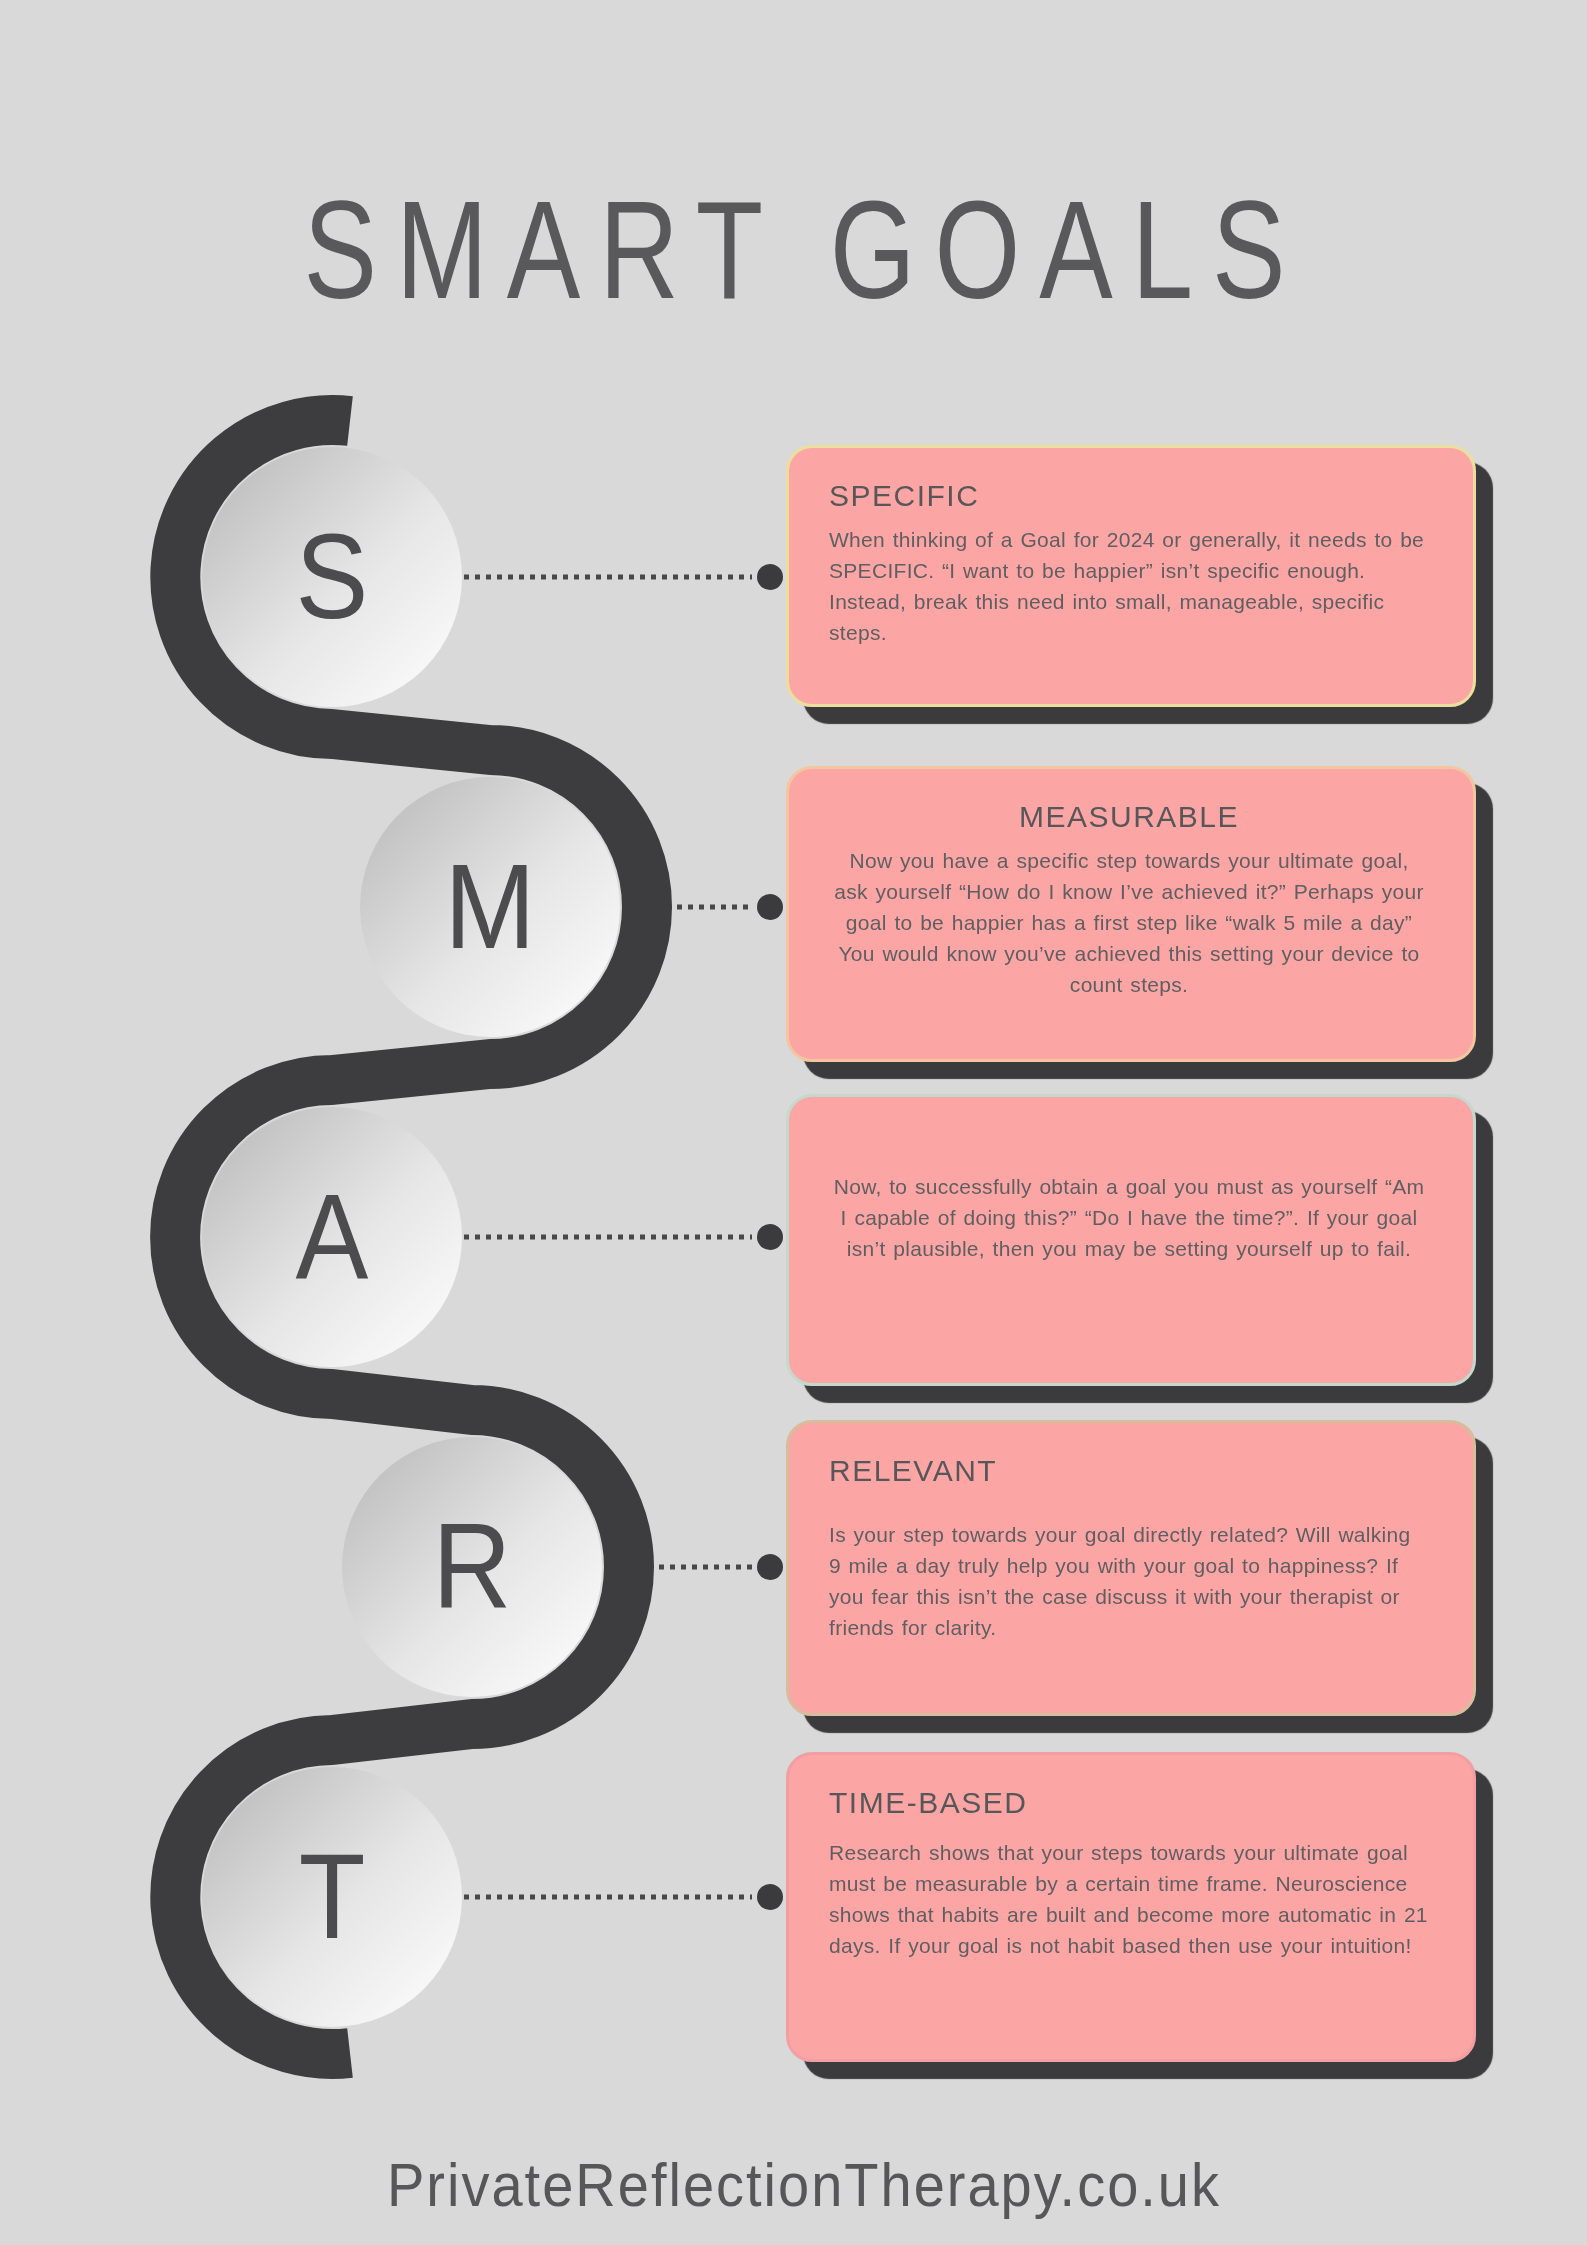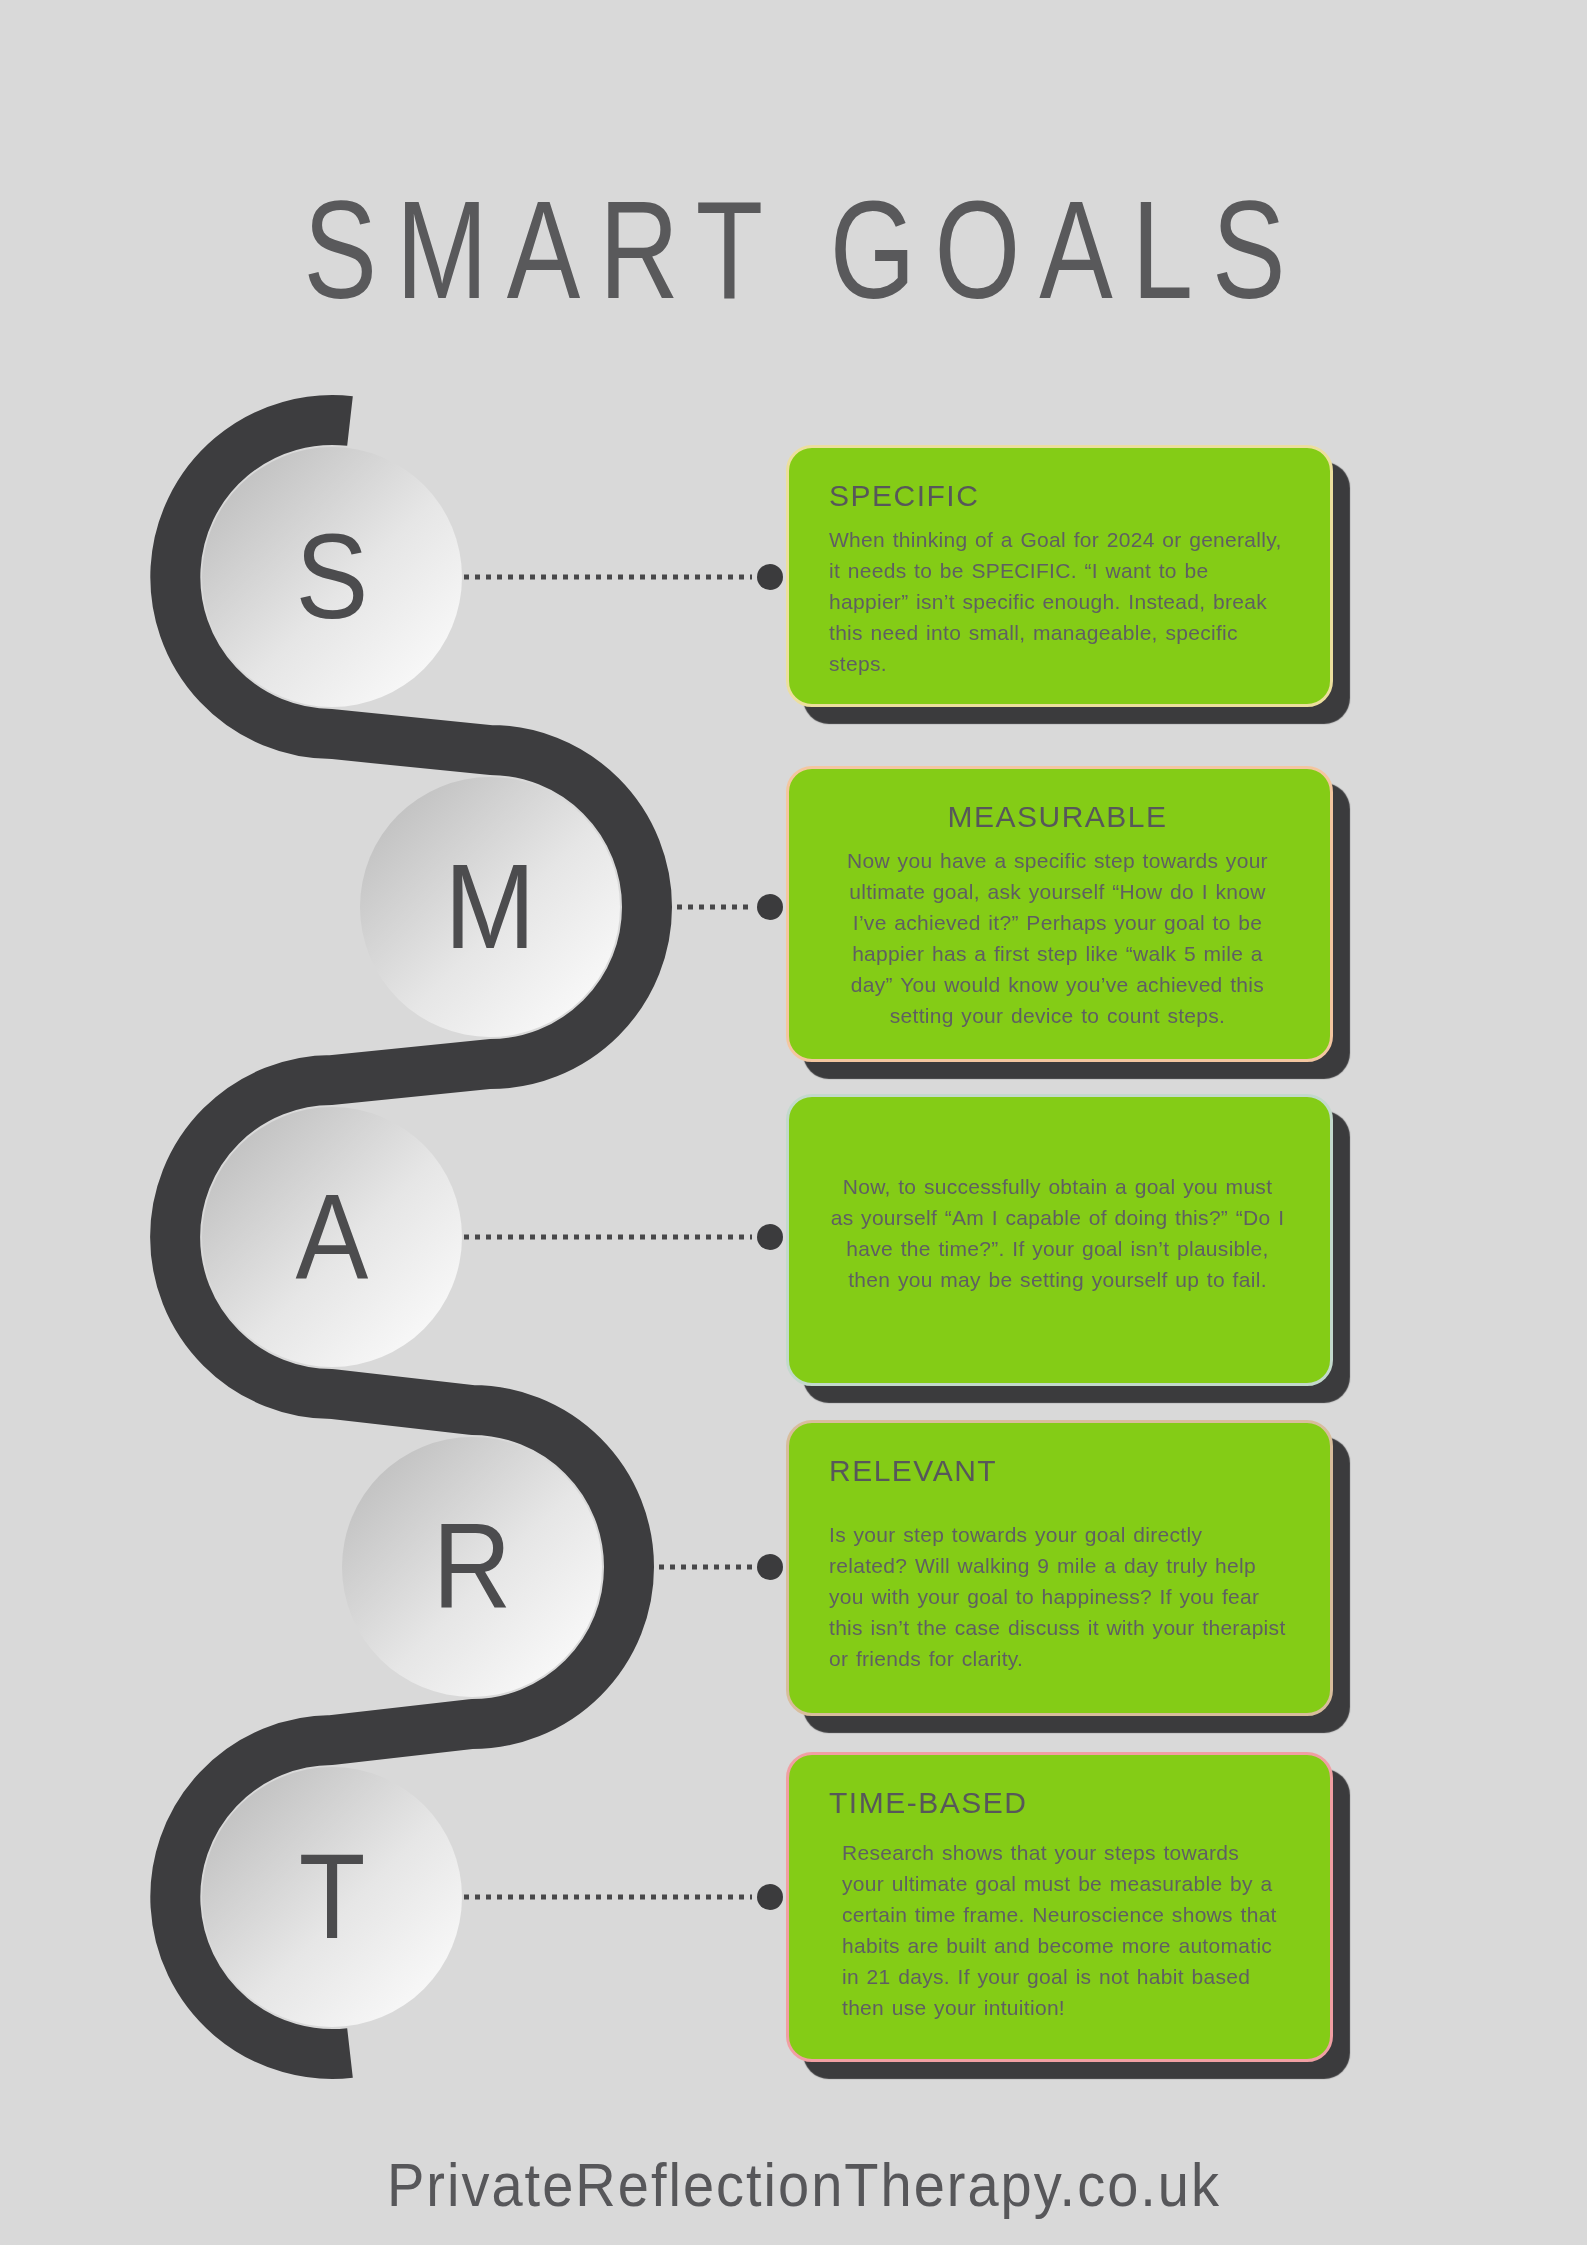--- a/index.html
+++ b/index.html
@@ -35,23 +35,23 @@
     transform:scale(1.05,1.15);
   }
   .letter.l-s{left:202px;top:447px;}
   .letter.l-m{left:360px;top:777px;}
   .letter.l-a{left:202px;top:1107px;}
   .letter.l-r{left:342px;top:1437px;}
   .letter.l-t{left:202px;top:1767px;}
   .card{
     position:absolute;
     left:786px;
-    width:547px;
+    width:690px;
     box-sizing:border-box;
-    background:#84cc16;
+    background:#fca5a5;
     border:3px solid #ddd;
     border-radius:26px;
     box-shadow:17px 17px 1px 0 #3b3b3d;
     padding:30px 44px 26px 40px;
   }
   .card.c1{top:445px;height:262px;}
   .card.c2{top:766px;height:296px;}
   .card.c3{top:1094px;height:292px;}
   .card.c4{top:1420px;height:296px;}
   .card.c5{top:1752px;height:310px;}
@@ -65,21 +65,21 @@
   .card-body{
     margin-top:10px;
     font-size:21px;
     line-height:31px;
     letter-spacing:.3px;
     word-spacing:1.5px;
     color:#5f5f62;
   }
   .card.c3 .card-body{margin-top:44px;text-align:center;}
   .card.c4 .card-body{margin-top:30px;}
-  .card.c5 .card-body{margin-top:16px;margin-left:13px;}
+  .card.c5 .card-body{margin-top:16px;}
   .footer{
     position:absolute;
     top:2150px;left:0;right:0;
     text-align:center;
     font-size:56px;
     font-weight:400;
     letter-spacing:2px;
     color:#57575a;
     transform:scaleY(1.08);
     transform-origin:center top;

